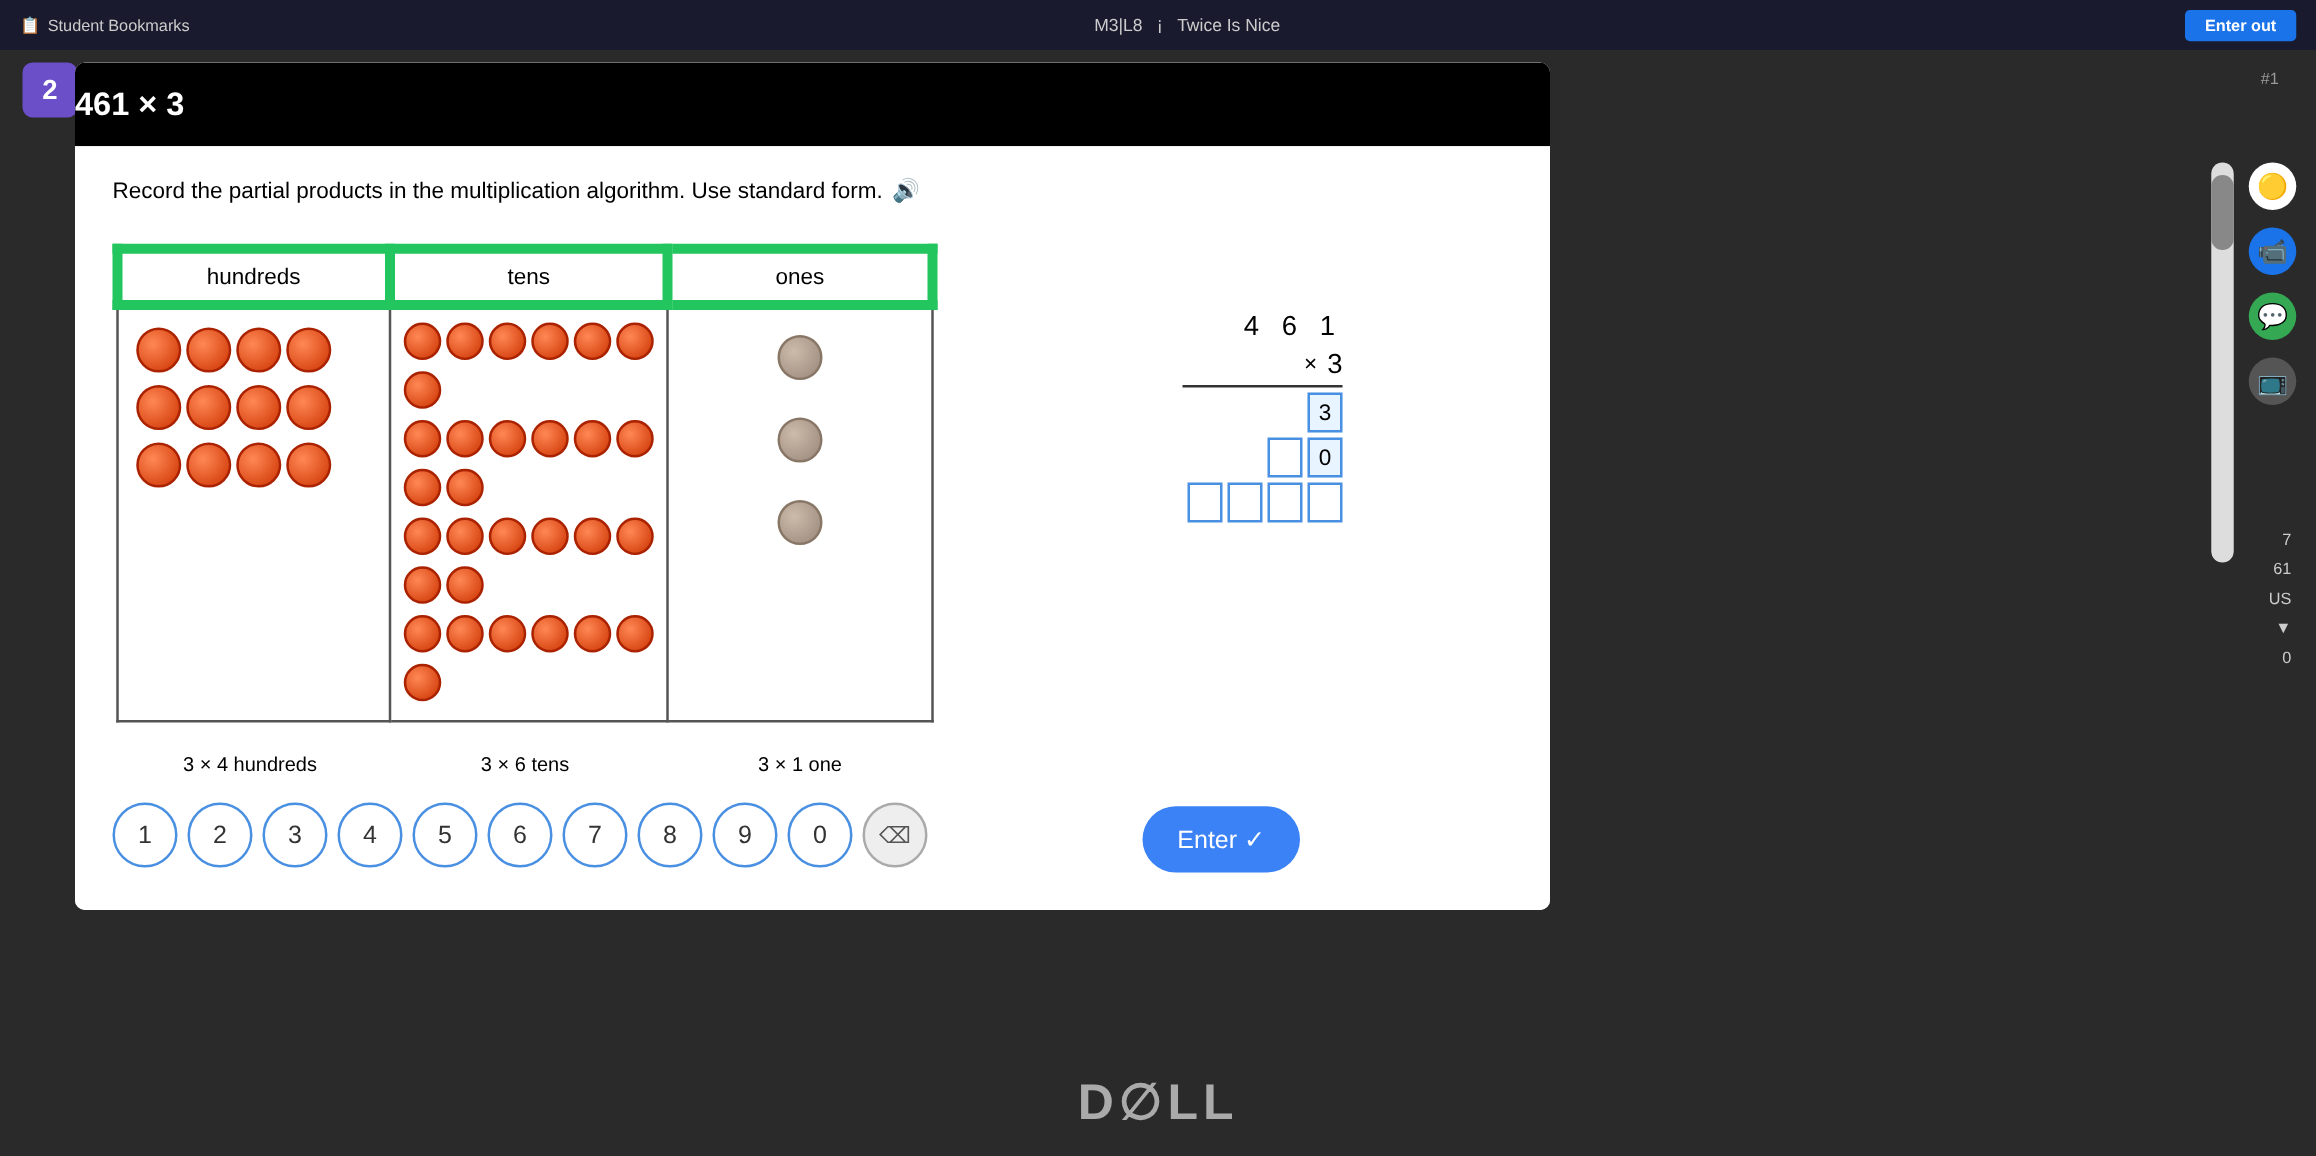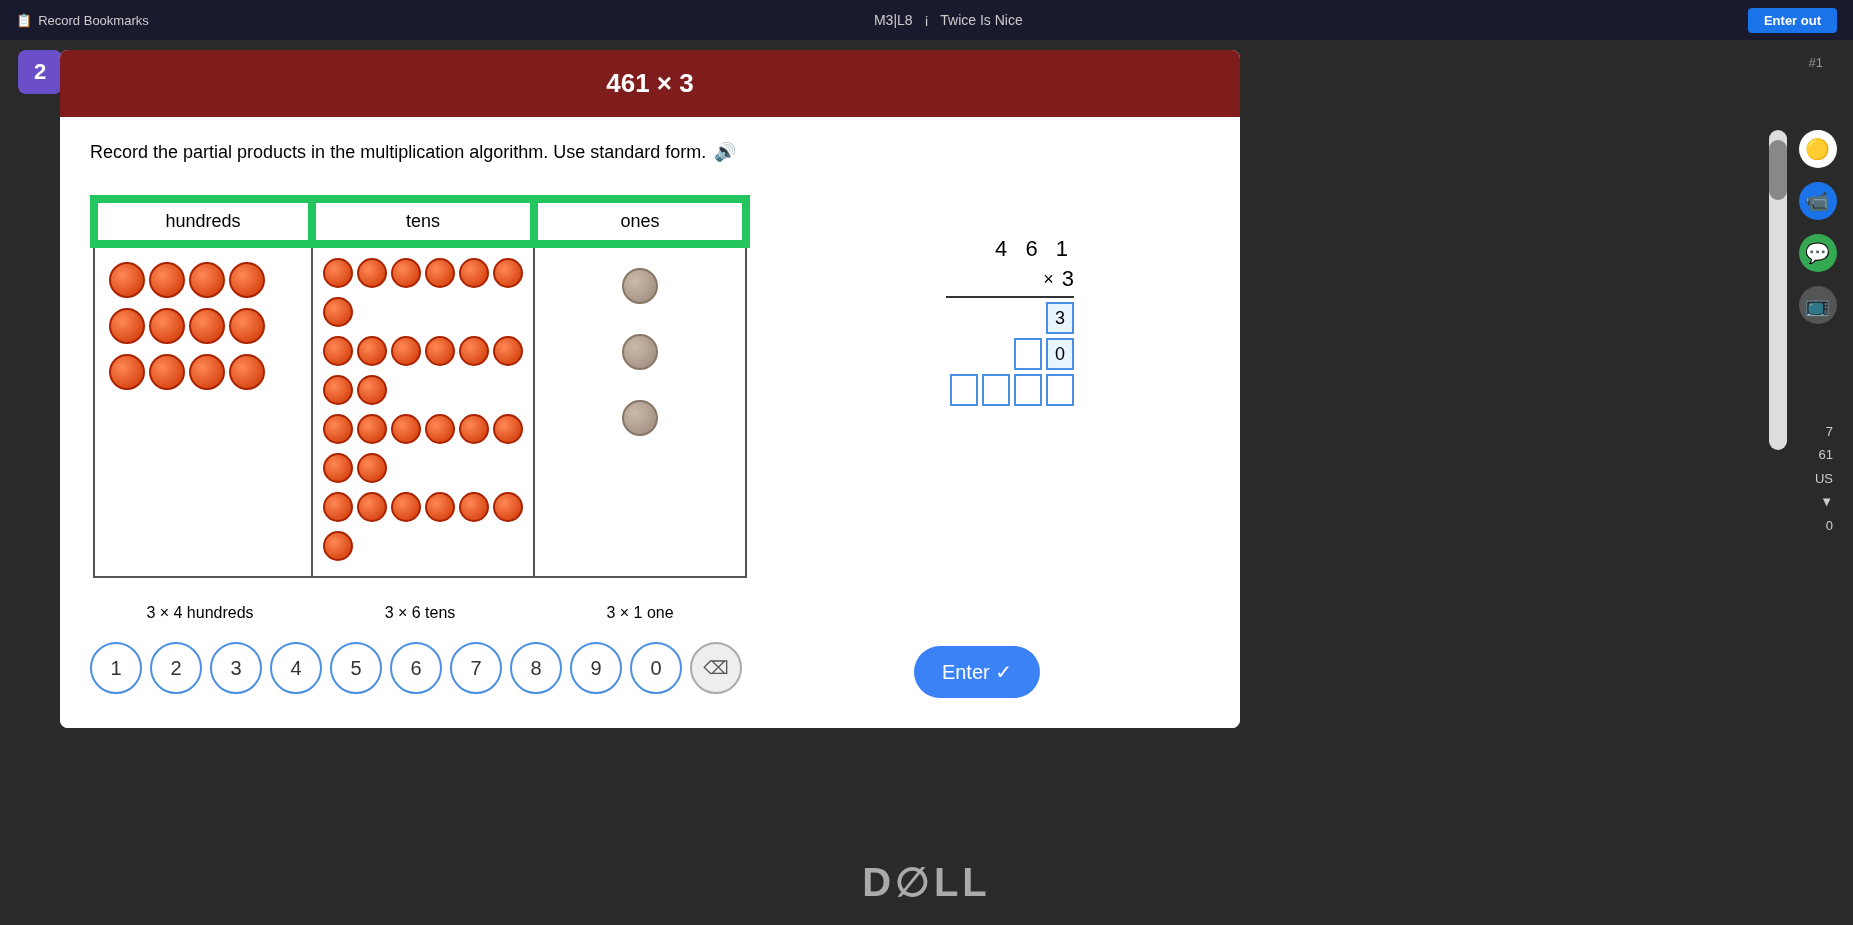--- a/index.html
+++ b/index.html
@@ -84,23 +84,22 @@
       top: 50px;
       left: 60px;
       width: 1180px;
       background: white;
       border-radius: 8px;
       overflow: hidden;
     }
 
     
     #title-bar {
-      background: #7f1d1d;
+      background: #000000;
       color: white;
-      text-align: center;
       font-size: 26px;
       font-weight: bold;
       padding: 18px 0;
     }
 
     
     #content-body {
       padding: 24px 30px;
       background: white;
     }
@@ -360,21 +359,21 @@
       align-items: center;
       padding-top: 10px;
     }
   </style>
 </head>
 <body>
 
 <div id="top-bar">
   <div id="student-bookmarks">
     <span>📋</span>
-    <span>Record Bookmarks</span>
+    <span>Student Bookmarks</span>
   </div>
   <div id="top-center">
     <span>M3|L8</span>
     <span>ℹ</span>
     <span>Twice Is Nice</span>
   </div>
   <button id="sign-out-btn">Enter out</button>
 </div>
 
 <div id="page-num">#1</div>
@@ -516,21 +515,21 @@
 
         <div id="labels-row">
           <div class="label-cell">3 × 4 hundreds</div>
           <div class="label-cell">3 × 6 tens</div>
           <div class="label-cell">3 × 1 one</div>
         </div>
       </div>
 
       <div id="algorithm-box">
         <div class="algo-row">
-          <span style="letter-spacing:6px;">4 6 1</span>
+          <span style="letter-spacing:6px;margin-top:12px;">4 6 1</span>
         </div>
         <div class="algo-row">
           <span class="algo-x">×</span>
           <span>3</span>
         </div>
         <div class="algo-line"></div>
 
         <div class="algo-row">
           <div class="algo-input-filled">3</div>
         </div>

